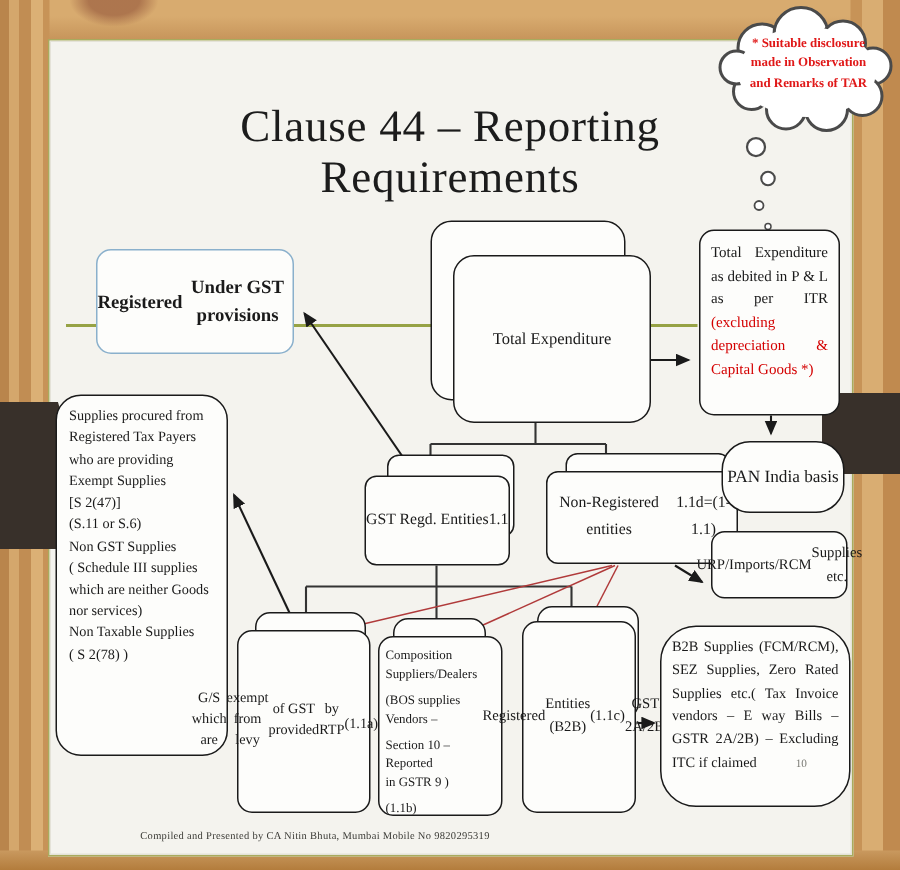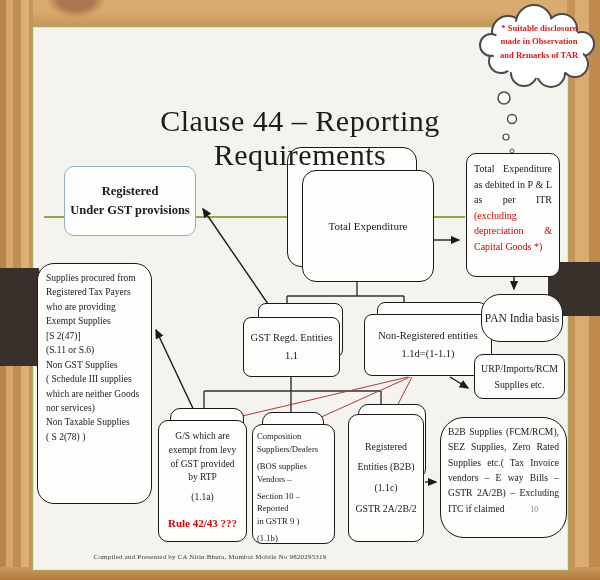--- a/index.html
+++ b/index.html
@@ -22,27 +22,27 @@
 
   
   .slide{position:absolute;left:32px;top:26px;width:535px;height:543px;
     background:#f4f3ee;border:1px solid #a8ab5e;box-shadow:inset 0 0 0 1px #e4e2d8;}
 
   .dark-band{position:absolute;background:#38302a;z-index:1;}
   .band-left{left:0;top:268px;width:42px;height:98px;clip-path:polygon(0 0,92% 0,100% 12%,96% 50%,100% 88%,92% 100%,0 100%);}
   .band-right{left:548px;top:262px;width:52px;height:54px;}
 
   .title{position:absolute;left:70px;top:68px;width:460px;text-align:center;
-    font-size:30px;color:#1c1c1c;letter-spacing:.5px;z-index:3;margin-top:36px;}
+    font-size:30px;color:#1c1c1c;letter-spacing:.5px;z-index:3;}
 
   
   .box{position:absolute;background:#fdfdfb;border:1.6px solid #1a1a1a;border-radius:12px;
     color:#1a1a1a;z-index:3;box-sizing:border-box;}
   .back{background:#fdfdfb;border:1.6px solid #1a1a1a;border-radius:12px;position:absolute;z-index:2;box-sizing:border-box;}
-  .ctr{display:flex;flex-direction:column;align-items:center;justify-content:center;text-align:center;}
+  .ctr{display:flex;flex-direction:row;align-items:center;justify-content:center;text-align:center;}
 
   .registered-box{left:64px;top:166px;width:132px;height:70px;border:1.5px solid #8ab0cc;border-radius:10px;
     font-size:12.5px;font-weight:bold;line-height:1.5;}
   .stack-back{left:287px;top:147px;width:130px;height:120px;border-radius:14px;}
   .stack-front{left:302px;top:170px;width:132px;height:112px;border-radius:14px;font-size:11px;}
   .itr-box{left:466px;top:153px;width:94px;height:124px;border-radius:10px;
     font-size:10px;line-height:1.55;padding:7px 7px;text-align:justify;}
   .itr-box .red{color:#d40000;}
   .supplies-box{left:37px;top:263px;width:115px;height:241px;border-radius:17px;
     font-size:9.5px;line-height:1.52;padding:7px 8px;}

